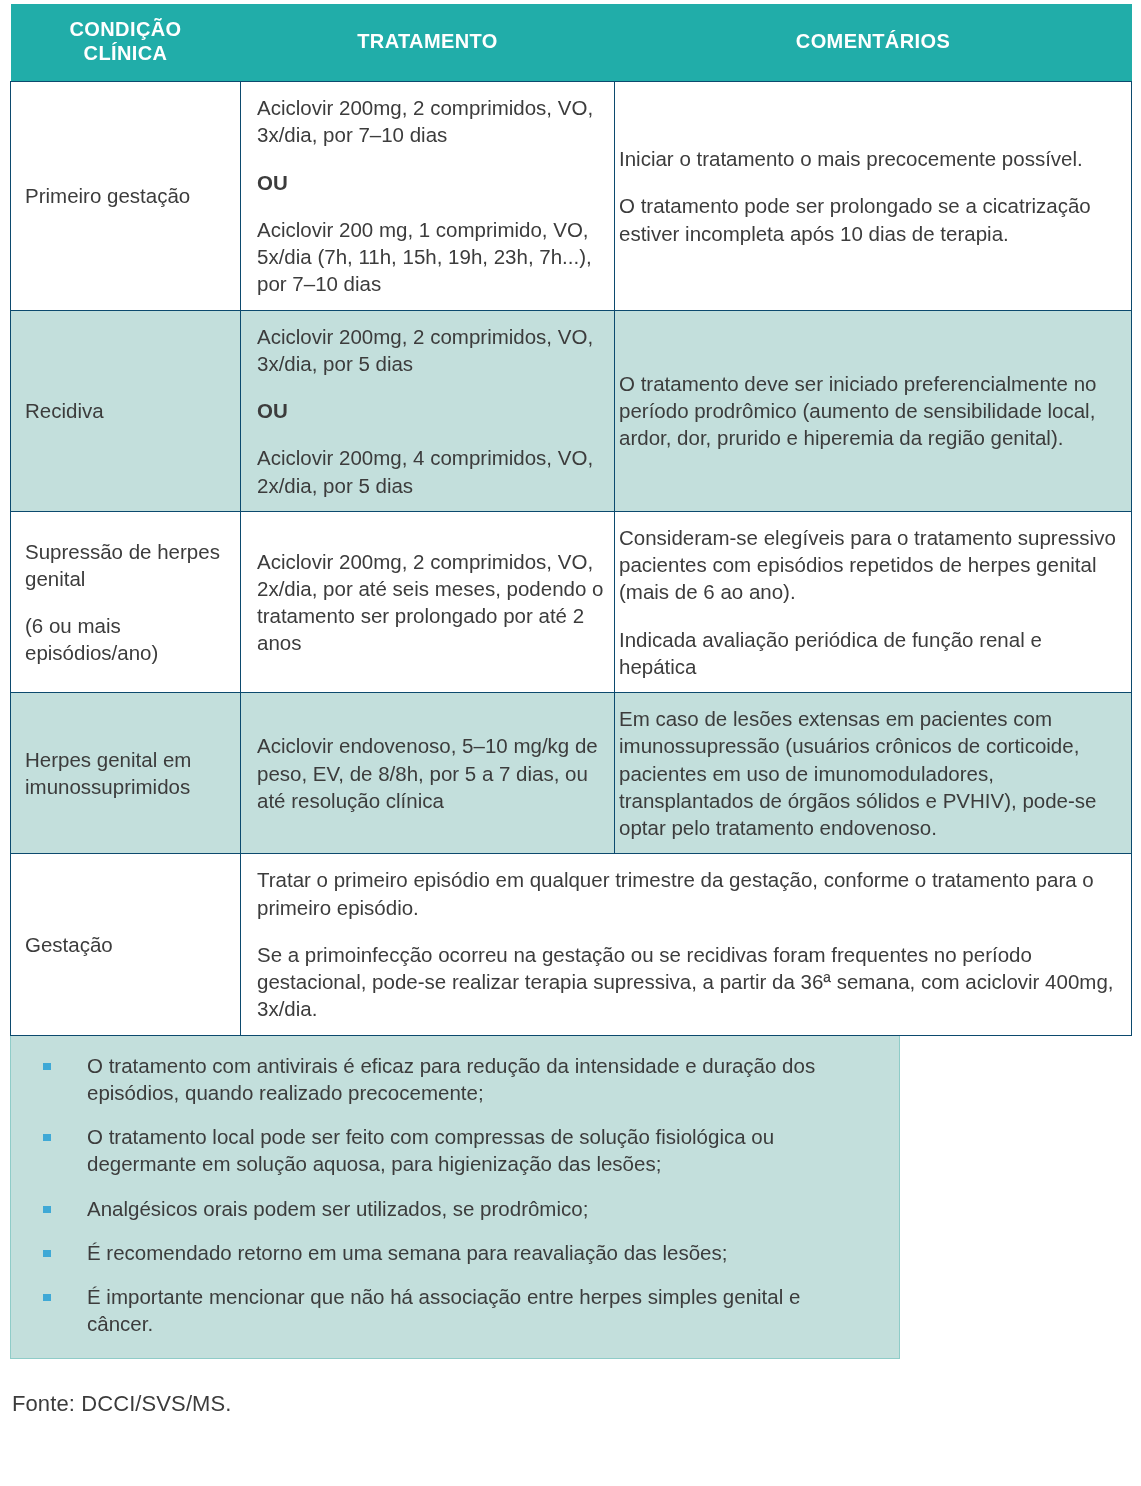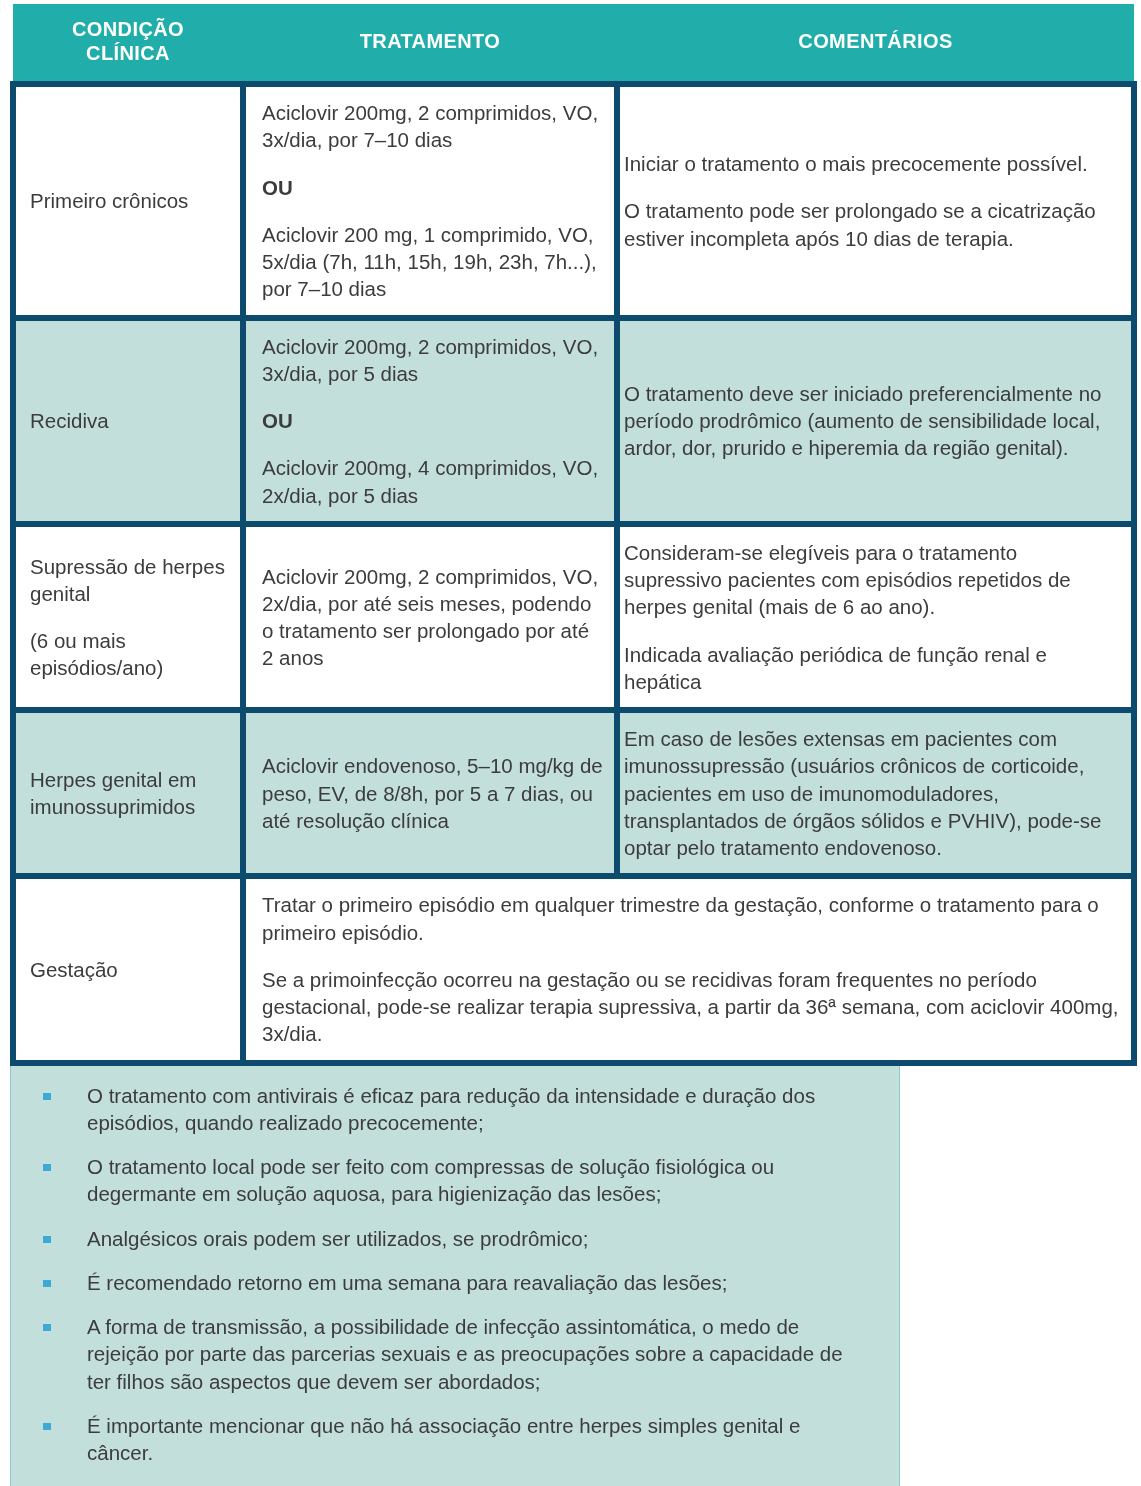--- a/index.html
+++ b/index.html
@@ -41,21 +41,21 @@
     text-align: center;
     vertical-align: middle;
     padding: 14px 8px 16px 8px;
     height: 40px;
     border: none;
     line-height: 1.18;
   }
   thead th.th-cond { padding-left: 4px; padding-right: 4px; }
 
   tbody td {
-    border: 6px solid #0c4a6e;
+    border: 1px solid #0c4a6e;
     vertical-align: middle;
     font-size: 20.5px;
     line-height: 1.33;
     padding: 12px 16px 12px 16px;
     background: #ffffff;
     color: #3c3c3c;
   }
 
   tr.tinted td { background: #C3DFDC; }
 
@@ -129,21 +129,21 @@
           <span>CONDIÇÃO</span><br>
           <span>CLÍNICA</span>
         </th>
         <th>TRATAMENTO</th>
         <th>COMENTÁRIOS</th>
       </tr>
     </thead>
     <tbody>
 
       <tr>
-        <td class="cond">Primeiro crônicos</td>
+        <td class="cond">Primeiro gestação</td>
         <td class="trat">
           <p class="para">Aciclovir 200mg, 2 comprimidos, VO, 3x/dia, por 7–10 dias</p>
           <p class="ou">OU</p>
           <p class="para">Aciclovir 200 mg, 1 comprimido, VO, 5x/dia (7h, 11h, 15h, 19h, 23h, 7h...), por 7–10 dias</p>
         </td>
         <td class="com">
           <p class="para">Iniciar o tratamento o mais precocemente possível.</p>
           <p class="para">O tratamento pode ser prolongado se a cicatrização estiver incompleta após 10 dias de terapia.</p>
         </td>
       </tr>
@@ -207,23 +207,19 @@
     <div class="note-row">
       <span class="bullet"></span>
       <span class="note-text">Analgésicos orais podem ser utilizados, se prodrômico;</span>
     </div>
     <div class="note-row">
       <span class="bullet"></span>
       <span class="note-text">É recomendado retorno em uma semana para reavaliação das lesões;</span>
     </div>
     <div class="note-row">
       <span class="bullet"></span>
-      <span class="note-text">A forma de transmissão, a possibilidade de infecção assintomática, o medo de rejeição por parte das parcerias sexuais e as preocupações sobre a capacidade de ter filhos são aspectos que devem ser abordados;</span>
-    </div>
-    <div class="note-row">
-      <span class="bullet"></span>
       <span class="note-text">É importante mencionar que não há associação entre herpes simples genital e câncer.</span>
     </div>
   </div>
 
   <div class="fonte">Fonte: DCCI/SVS/MS.</div>
 
 </div>
 
 </body></html>

